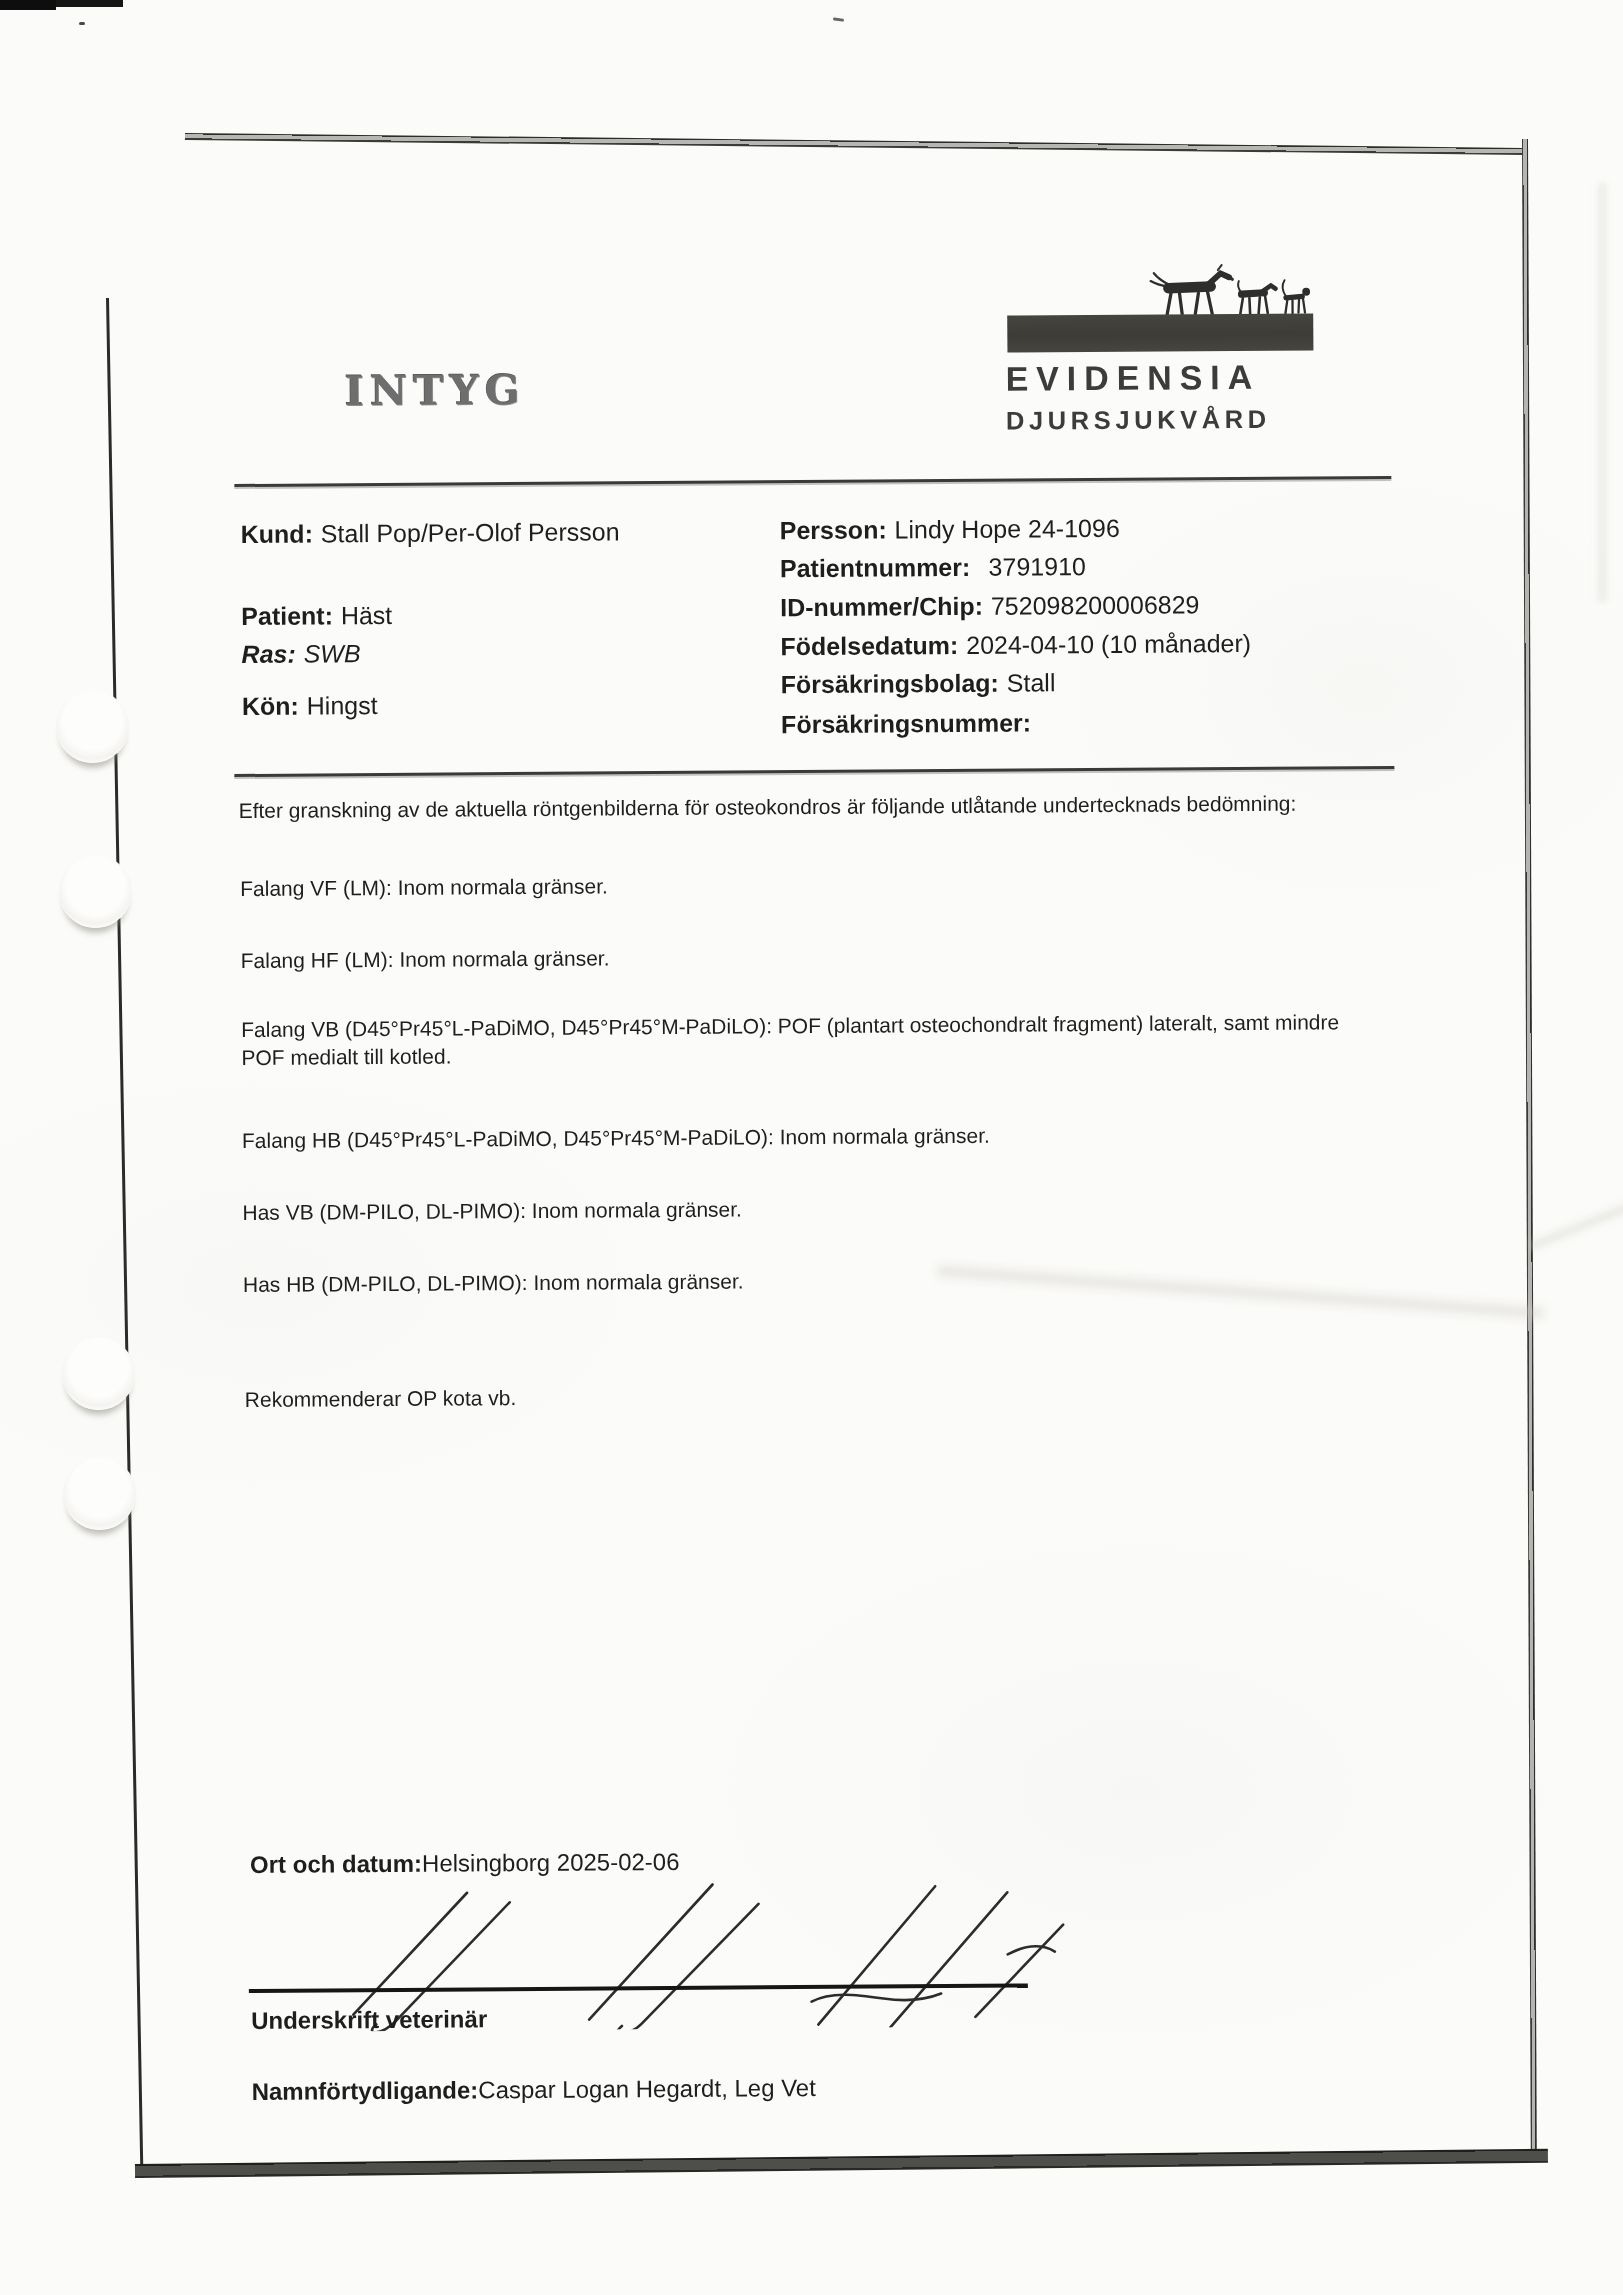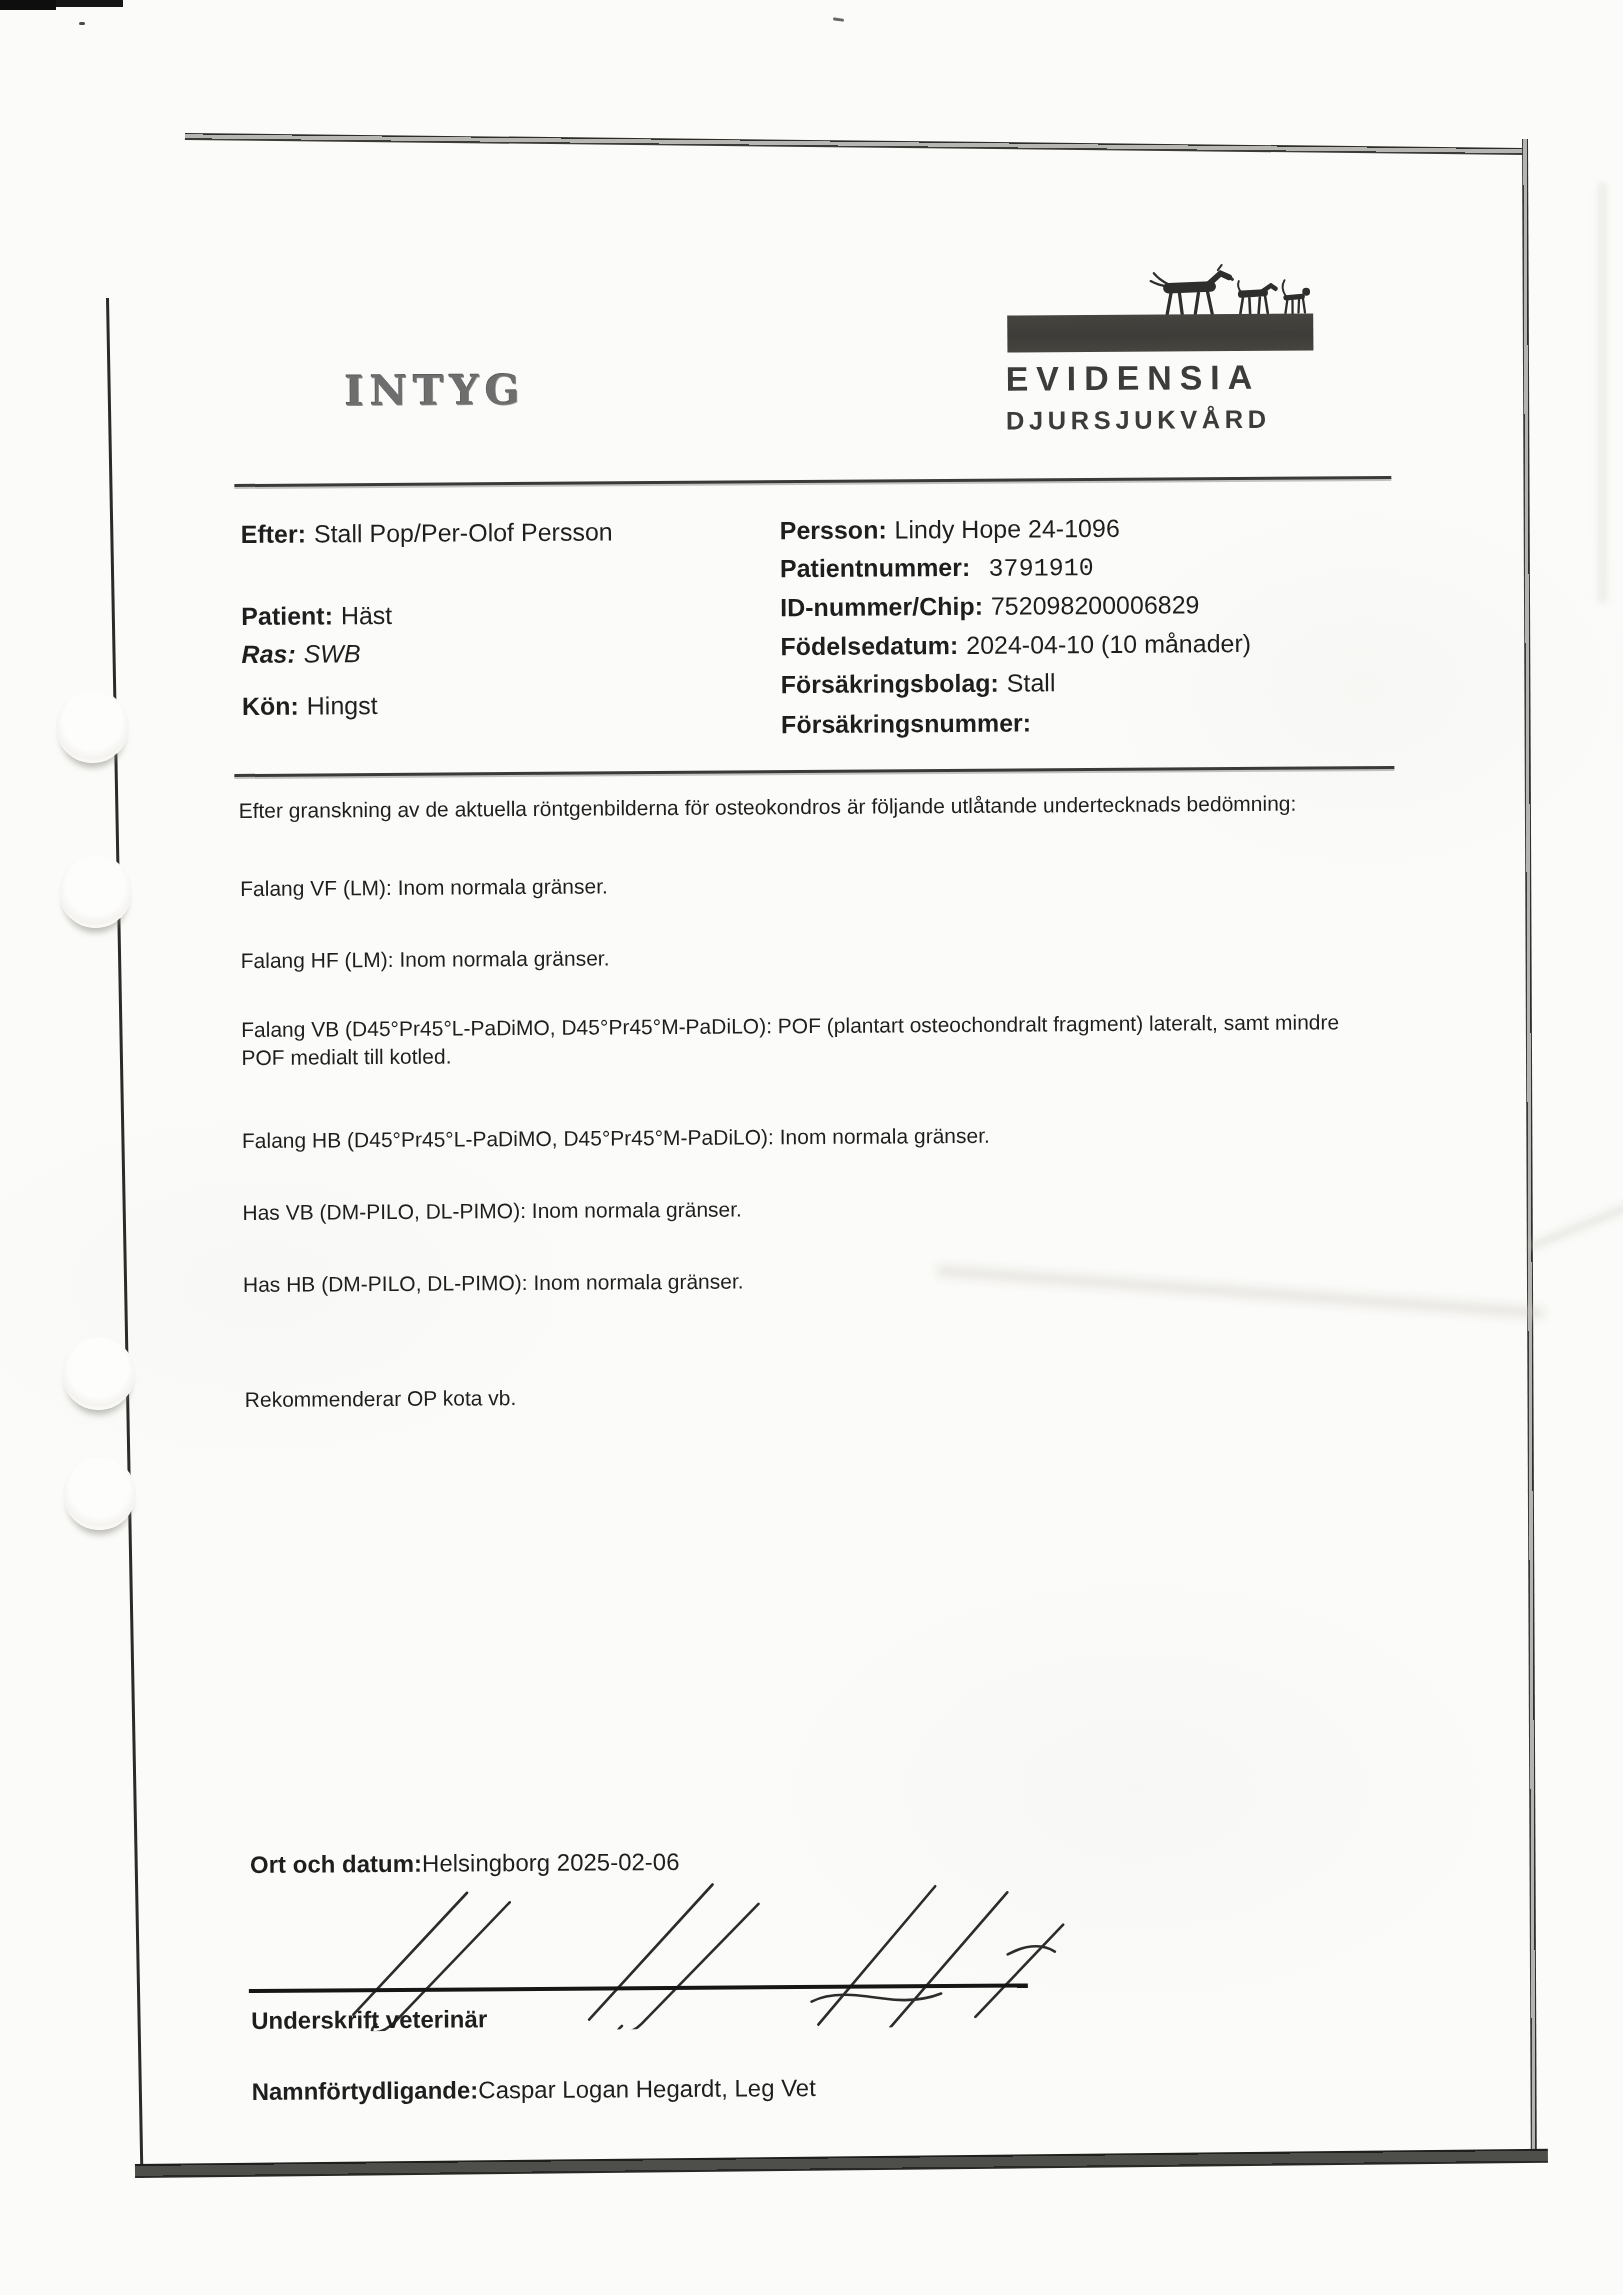--- a/index.html
+++ b/index.html
@@ -124,37 +124,37 @@
         </g>
       </svg>
     </div>
     <div class="abs logo-bar"></div>
     <div class="abs logo-name">EVIDENSIA</div>
     <div class="abs logo-sub">DJURSJUKVÅRD</div>
 
     <div class="abs rule rule1"></div>
 
     <div class="abs info" style="left:245px;top:516px;">
-      <b>Efter:</b><span class="v">Stall Pop/Per-Olof Persson</span>
+      <b>Kund:</b><span class="v">Stall Pop/Per-Olof Persson</span>
     </div>
     <div class="abs info" style="left:245px;top:598px;">
       <b>Patient:</b><span class="v">Häst</span>
     </div>
     <div class="abs info" style="left:245px;top:636px;font-style:italic;">
       <b>Ras:</b><span class="v">SWB</span>
     </div>
     <div class="abs info" style="left:245px;top:688px;">
       <b>Kön:</b><span class="v">Hingst</span>
     </div>
 
     <div class="abs info" style="left:784px;top:516px;">
       <b>Persson:</b><span class="v">Lindy Hope 24-1096</span>
     </div>
     <div class="abs info" style="left:784px;top:554px;">
-      <b>Patientnummer:</b><span class="v" style="margin-left:18.3px;font-family:Liberation Mono, monospace;">3791910</span>
+      <b>Patientnummer:</b><span class="v" style="margin-left:18.3px;">3791910</span>
     </div>
     <div class="abs info" style="left:784px;top:593px;">
       <b>ID-nummer/Chip:</b><span class="v">752098200006829</span>
     </div>
     <div class="abs info" style="left:784px;top:632px;">
       <b>Födelsedatum:</b><span class="v">2024-04-10 (10 månader)</span>
     </div>
     <div class="abs info" style="left:784px;top:670px;">
       <b>Försäkringsbolag:</b><span class="v">Stall</span>
     </div>

